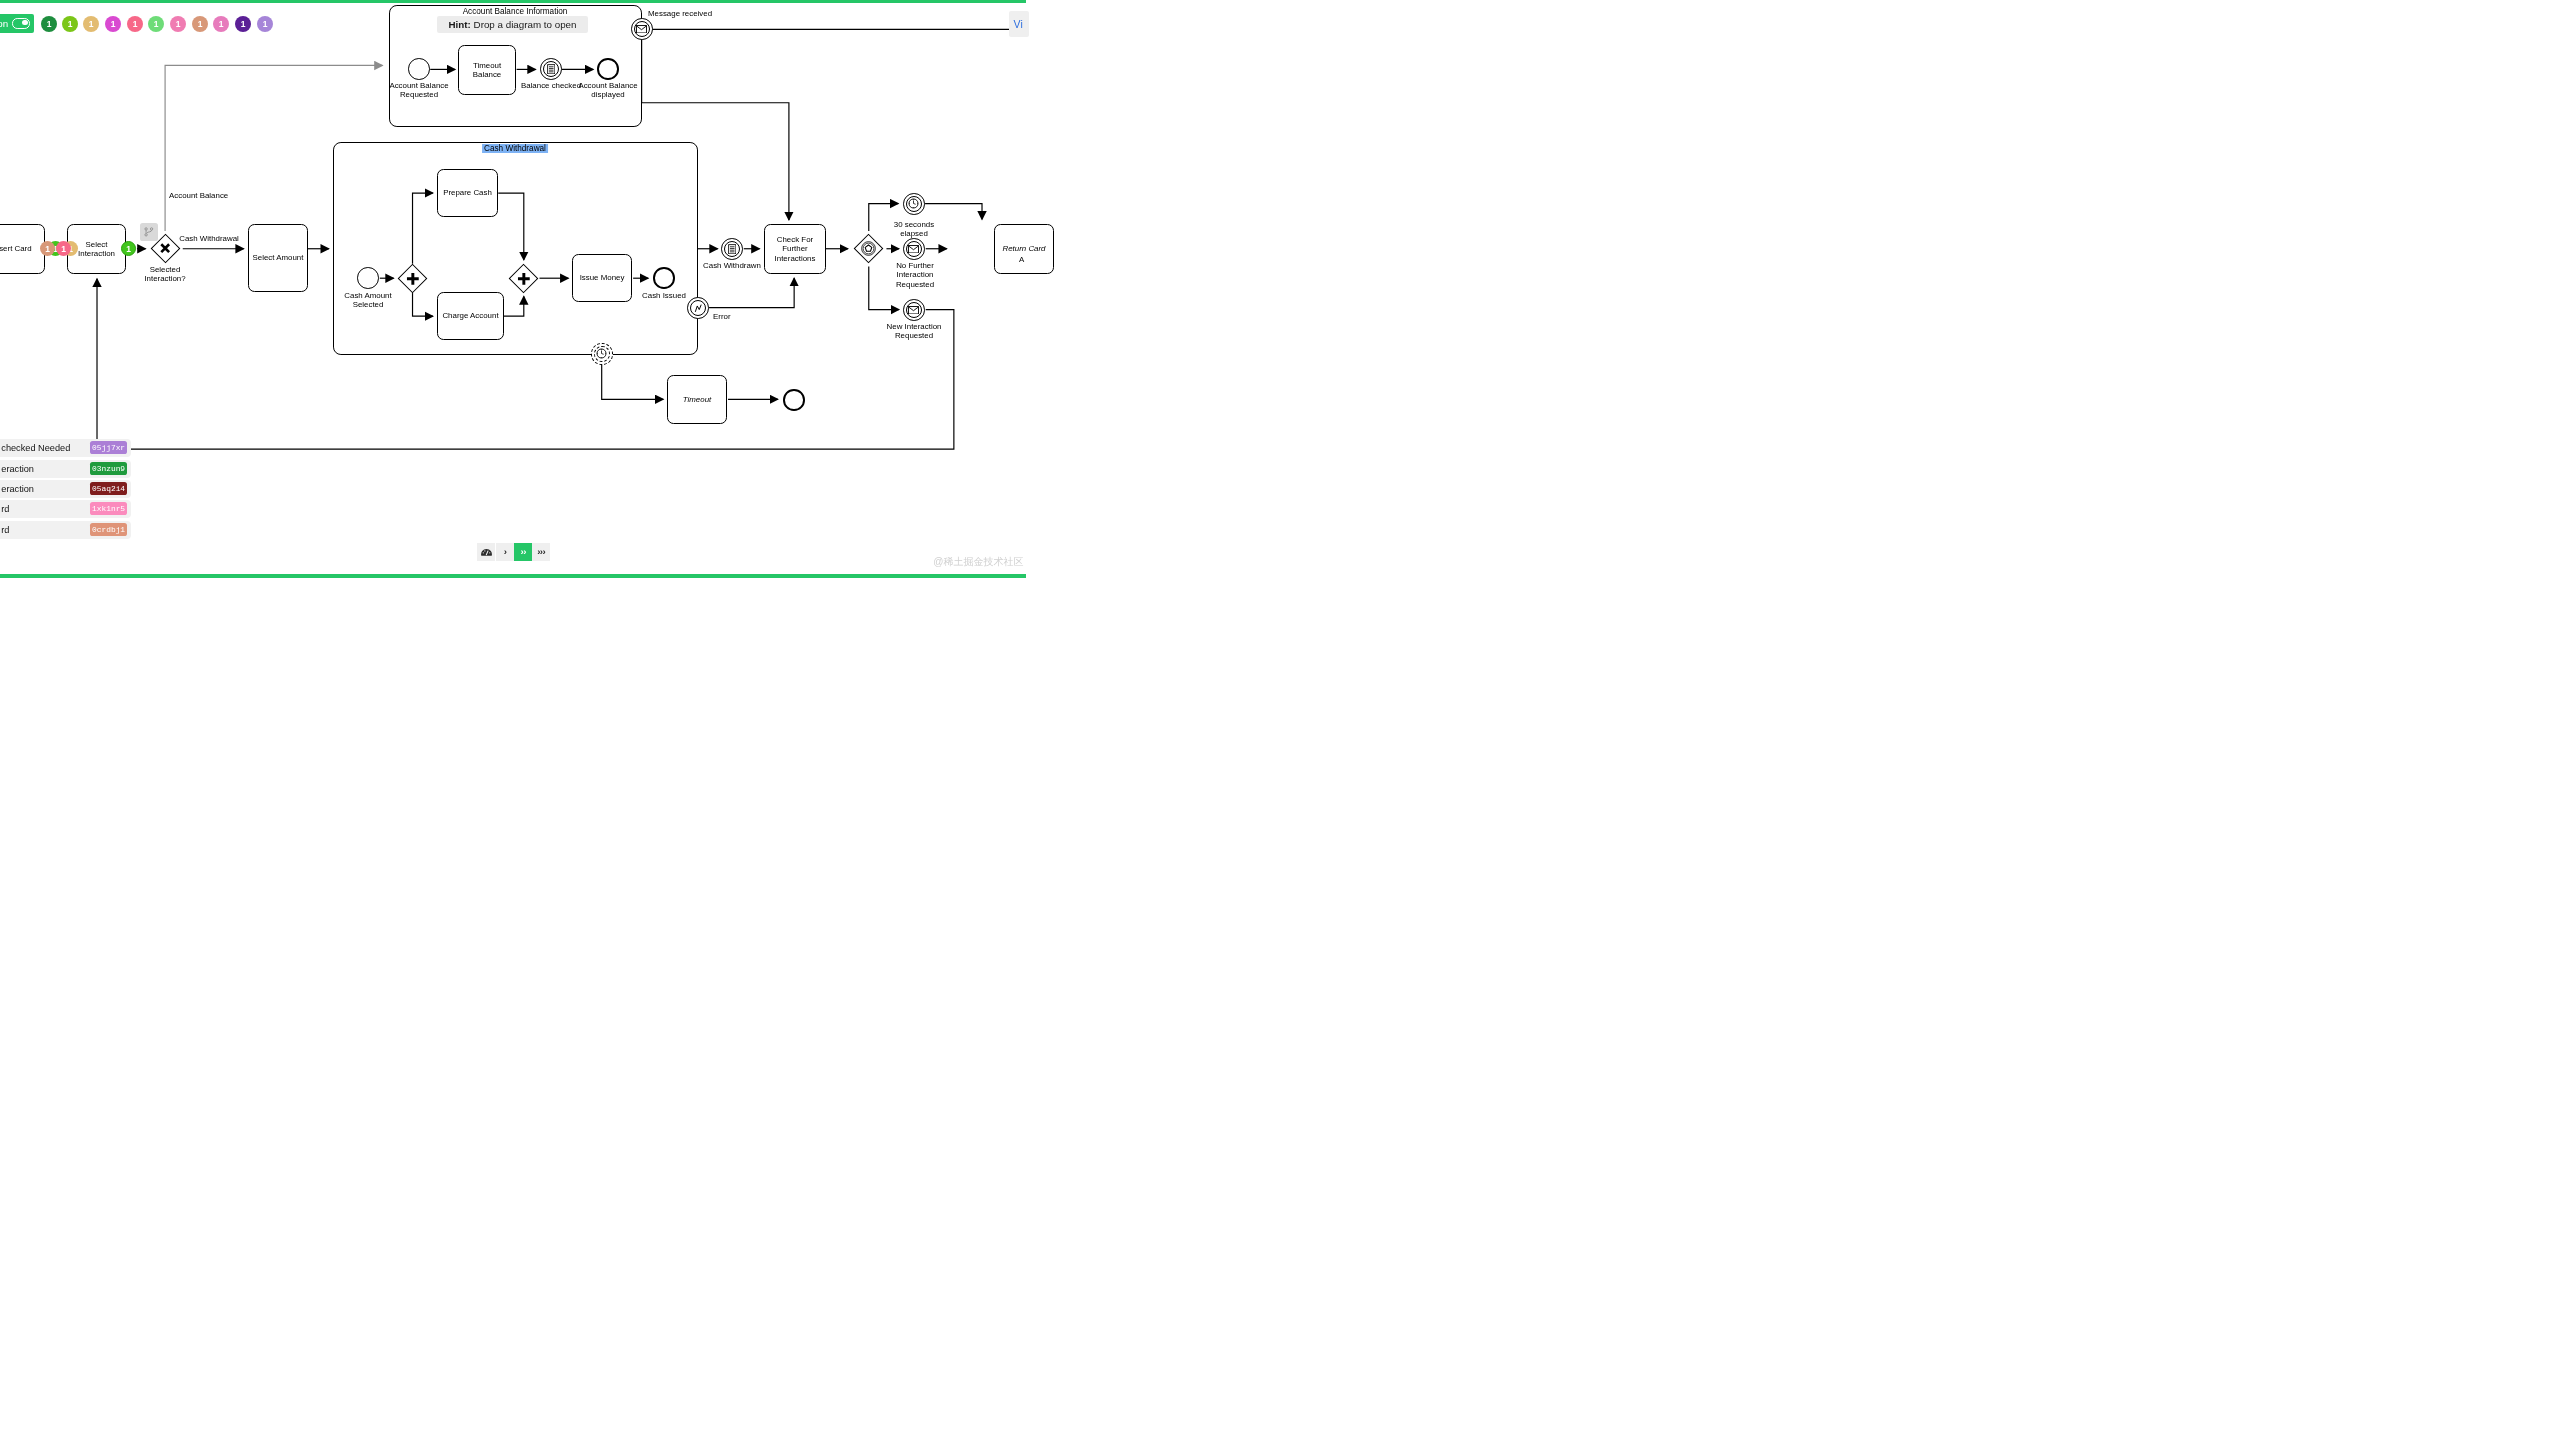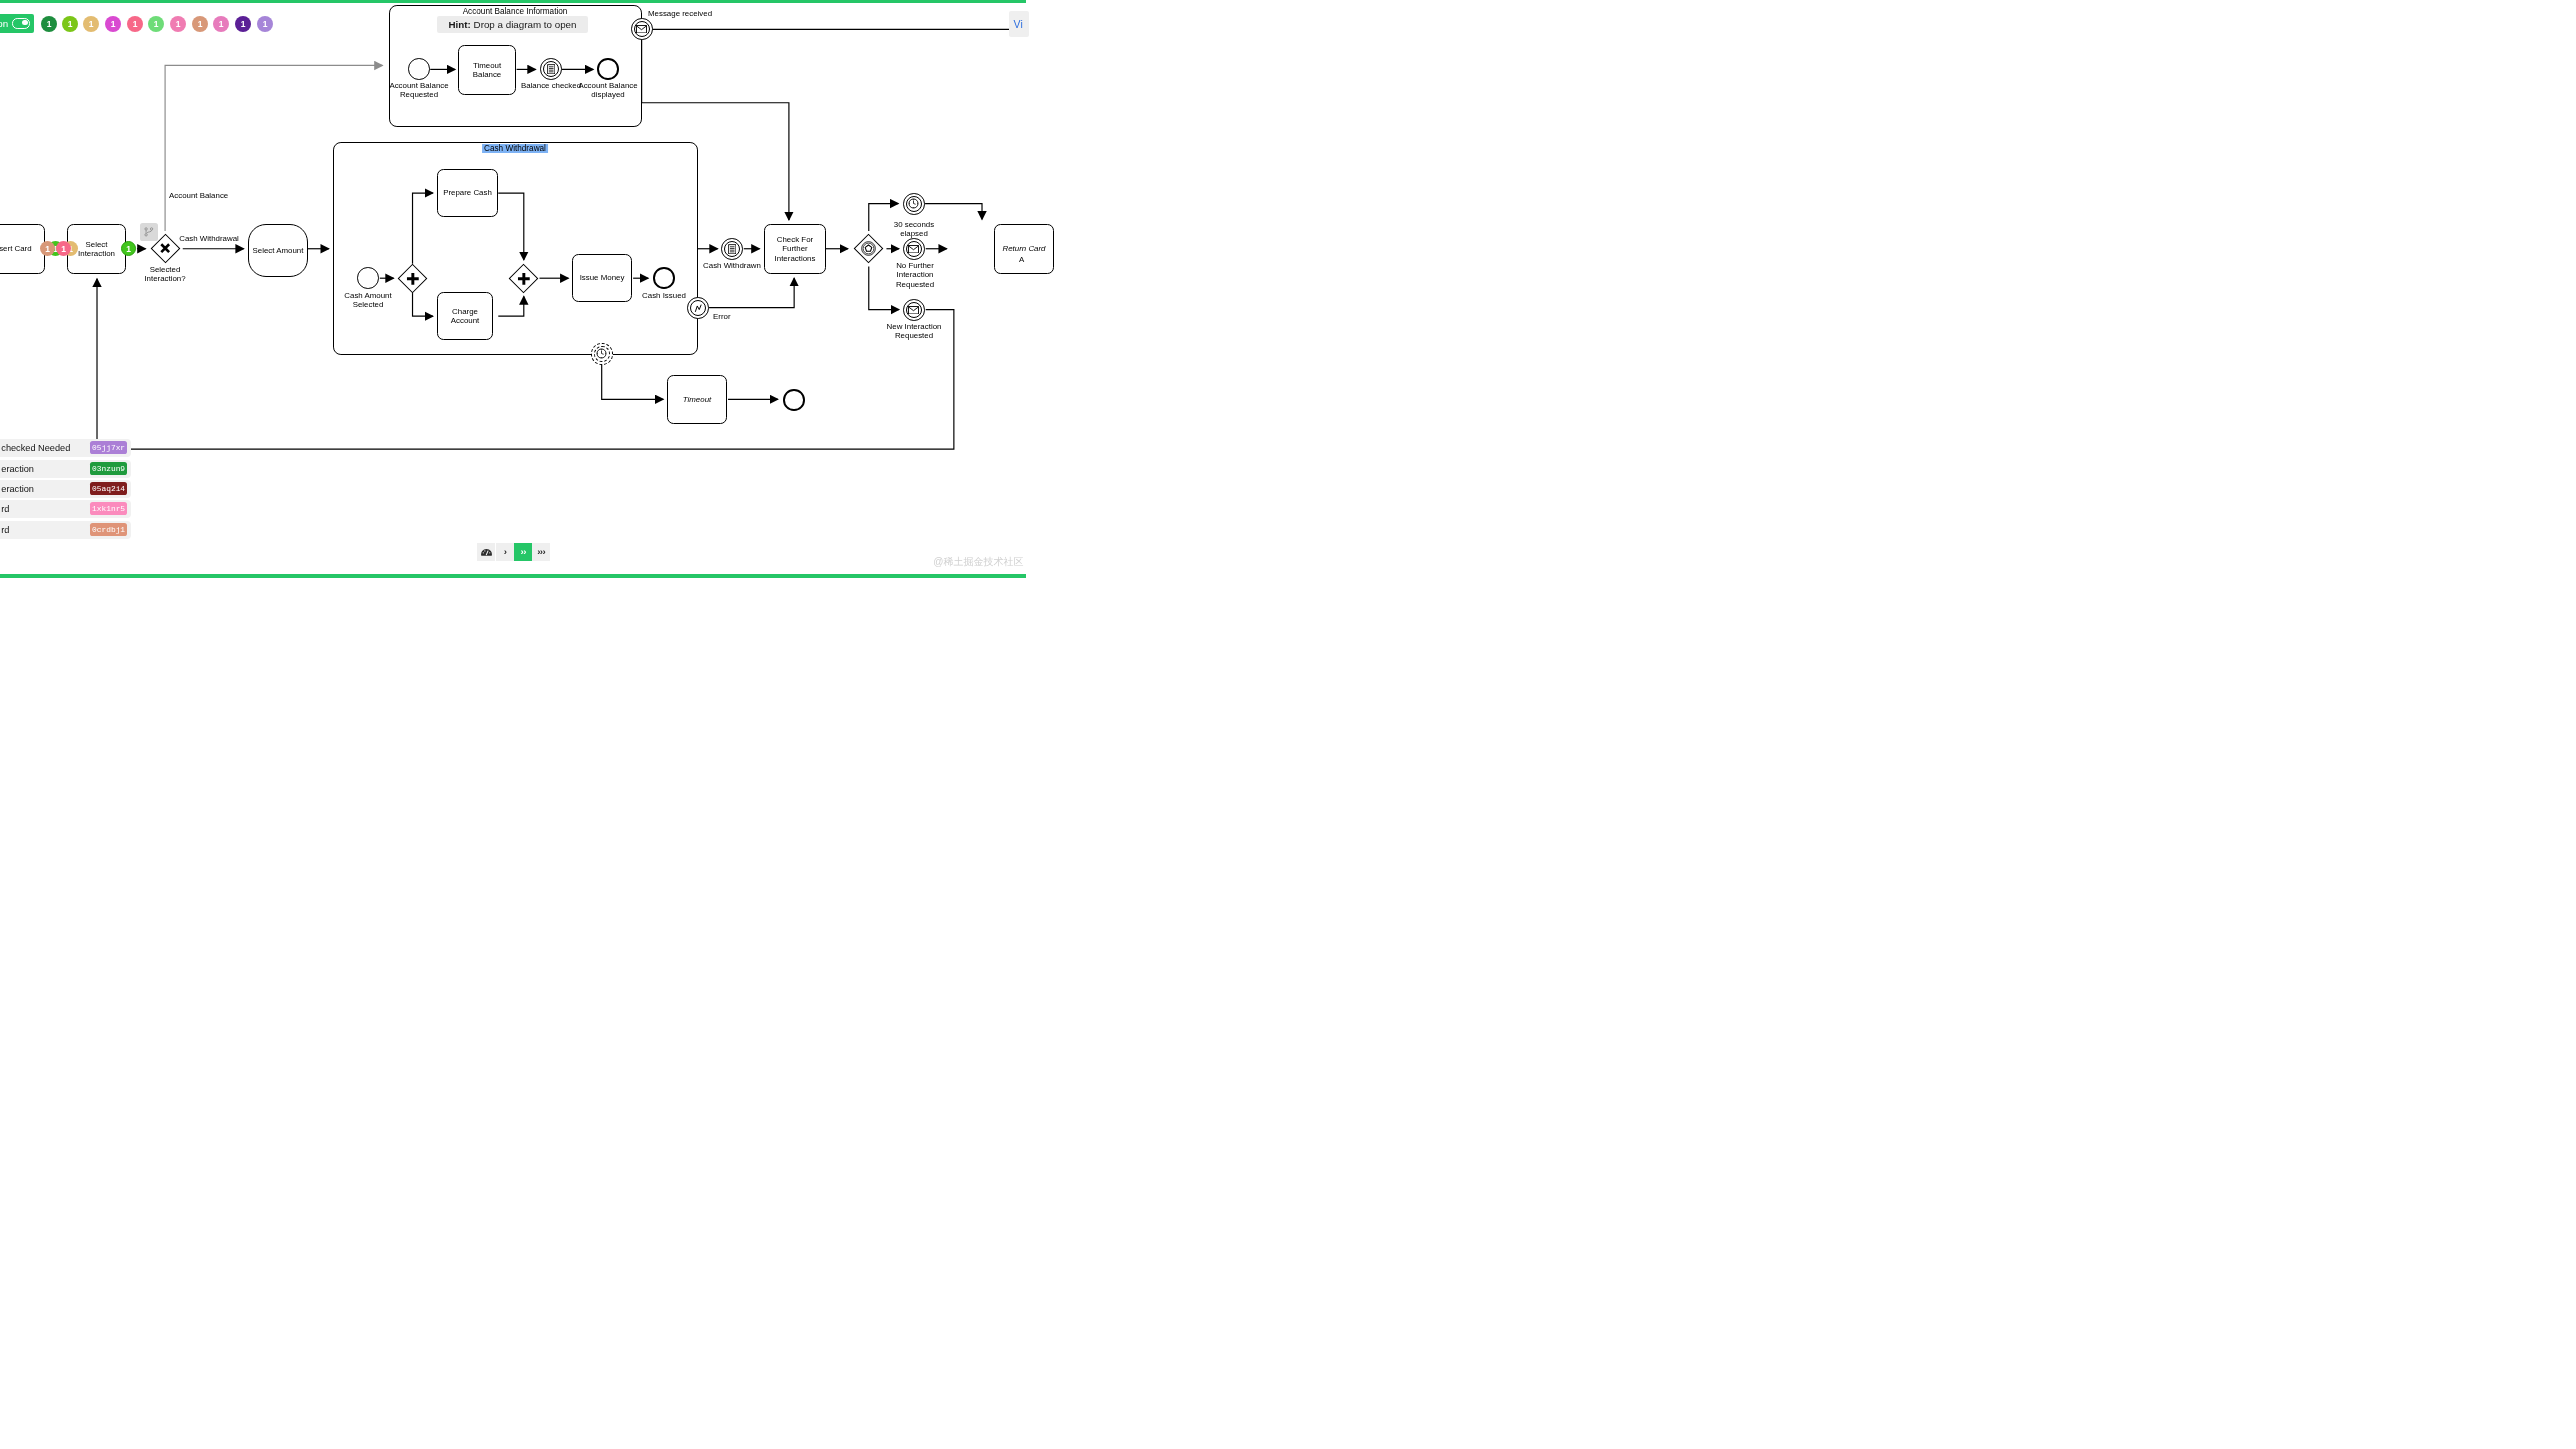--- a/index.html
+++ b/index.html
@@ -115,21 +115,21 @@
           <path d="M1,1.5 L8.5,7.2 L16,1.5" fill="none" stroke="#000" stroke-width="1.4"></path>
         </svg>
     </div>
   </div>
   <div class="abs lbll" style="left:648px;top:8.5px;">Message received</div>
   <div class="abs vibox" style="left:1009px;top:11px;width:19.6px;height:26px;">Vi</div>
 
   <div class="abs task" style="left:-18.3px;top:224px;width:63px;height:50px;">nsert Card</div>
   <div class="abs task" style="left:67px;top:224px;width:59px;height:50px;">Select
 Interaction</div>
-  <div class="abs task" style="left:248px;top:224px;width:60px;height:53px;border-radius:18px;">Select Amount</div>
+  <div class="abs task" style="left:248px;top:224px;width:60px;height:68px;">Select Amount</div>
 
   <div class="abs tok" style="left: 48px; top: 241px; z-index: 4; background: rgb(66, 197, 29);">1</div>
   <div class="abs tok" style="left: 63px; top: 241px; z-index: 4; background: rgb(227, 188, 113);">1</div>
   <div class="abs tok" style="left: 40px; top: 241px; z-index: 5; background: rgb(216, 152, 120);">1</div>
   <div class="abs tok" style="left: 56px; top: 241px; z-index: 6; background: rgb(247, 104, 136);">1</div>
   <div class="abs tok" style="left: 121px; top: 241px; z-index: 5; border: 1px solid rgb(42, 163, 12); box-sizing: border-box; background: rgb(66, 197, 29);">1</div>
 
   <div class="abs" style="left:140px;top:223px;width:17.7px;height:17.7px;background:#d9d9d9;border-radius:2.6px;z-index:5;display:flex;align-items:center;justify-content:center;">
     <svg width="9.8" height="9.8" viewBox="0 0 15 15">
         <circle cx="3.2" cy="3" r="1.8" fill="none" stroke="#8a8a8a" stroke-width="1.3"></circle>
@@ -157,21 +157,21 @@
 Selected</div>
   <div class="abs gww" style="left:400px;top:266px;">
     <div class="gw"></div>
     <div class="gwicon">
         <svg width="15.7" height="15.7" viewBox="0 0 24 24">
           <path d="M12,3 V21 M3,12 H21" stroke="#000" stroke-width="4.5"></path>
         </svg>
       </div>
   </div>
   <div class="abs task" style="left:437px;top:169px;width:61px;height:48px;">Prepare Cash</div>
-  <div class="abs task" style="left:437px;top:292px;width:56px;height:48px;">Charge Account</div>
+  <div class="abs task" style="left:437px;top:292px;width:67px;height:48px;">Charge Account</div>
   <div class="abs gww" style="left:511px;top:266px;">
     <div class="gw"></div>
     <div class="gwicon">
         <svg width="15.7" height="15.7" viewBox="0 0 24 24">
           <path d="M12,3 V21 M3,12 H21" stroke="#000" stroke-width="4.5"></path>
         </svg>
       </div>
   </div>
   <div class="abs task" style="left:572px;top:254px;width:60px;height:48px;">Issue Money</div>
   <div class="abs event end" style="left:653px;top:267px;"></div>

